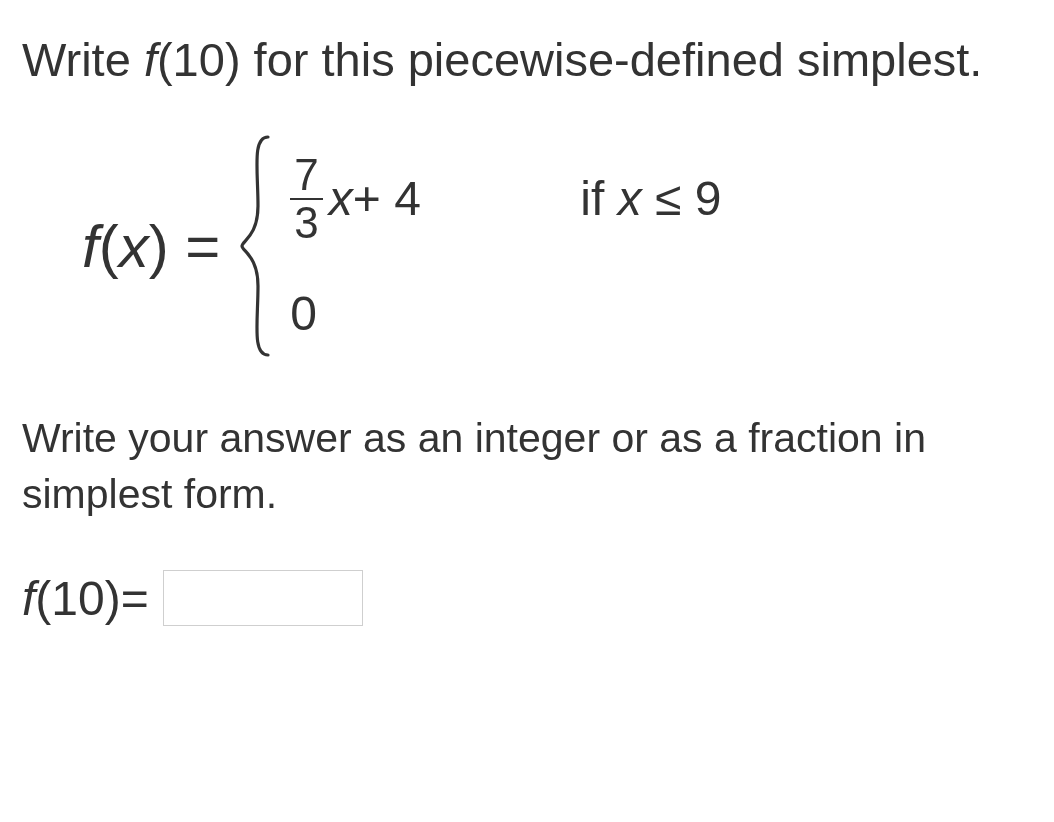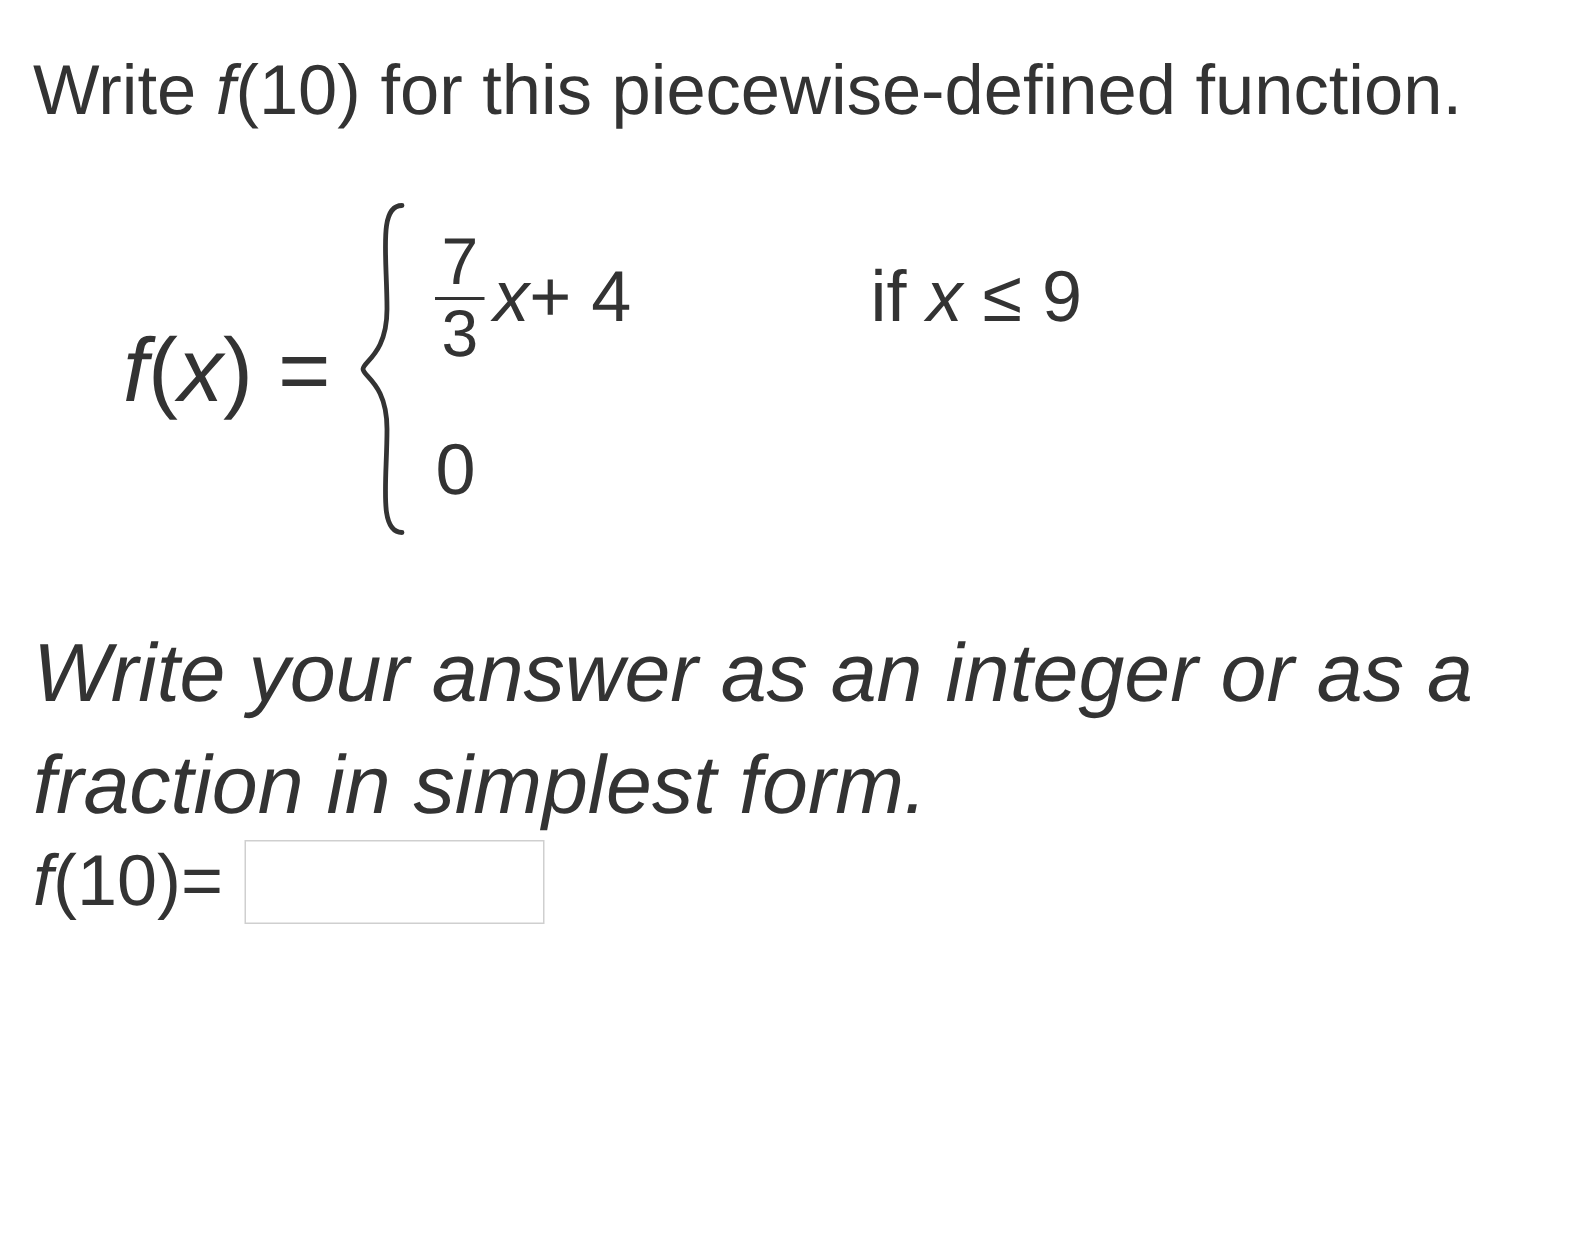--- a/index.html
+++ b/index.html
@@ -69,23 +69,23 @@
   }
   .frac .num, .frac .den {
     font-size: 44px;
     padding: 0 4px;
   }
   .frac .bar {
     border-top: 2.5px solid #333333;
     align-self: stretch;
   }
   .instruction {
-    font-size: 55px;
-    font-style: italic;
+    font-size: 41px;
     line-height: 1.35;
+    margin-bottom: 48px;
   }
   .answer-row {
     display: flex;
     align-items: center;
     font-size: 48px;
   }
   .answer-input {
     width: 200px;
     height: 56px;
     border: 1px solid #cfcfcf;
@@ -95,21 +95,21 @@
     box-sizing: border-box;
     background: #ffffff;
   }
 </style>
 </head>
 <body>
 
 <div class="page">
 
   <div class="prompt">
-    <span>Write </span><span class="fvar">f</span><span>(</span><span>10</span><span>)</span><span> for this piecewise-defined function.</span>
+    <span>Write </span><span class="fvar">f</span><span>(</span><span>10</span><span>)</span><span> for this piecewise-defined simplest.</span>
   </div>
 
   <div class="func-row">
     <div class="fx-label">
       <span class="fvar">f</span><span>(</span><span class="xvar">x</span><span>)</span><span> = </span>
     </div>
 
     <span class="brace">
       <svg width="38" height="230" viewBox="0 0 38 230">
         <path d="M30 6 C14 6 20 40 20 75 C20 105 4 110 4 115 C4 120 20 125 20 155 C20 190 14 224 30 224" fill="none" stroke="#333333" stroke-width="3.2" stroke-linecap="round"></path>

